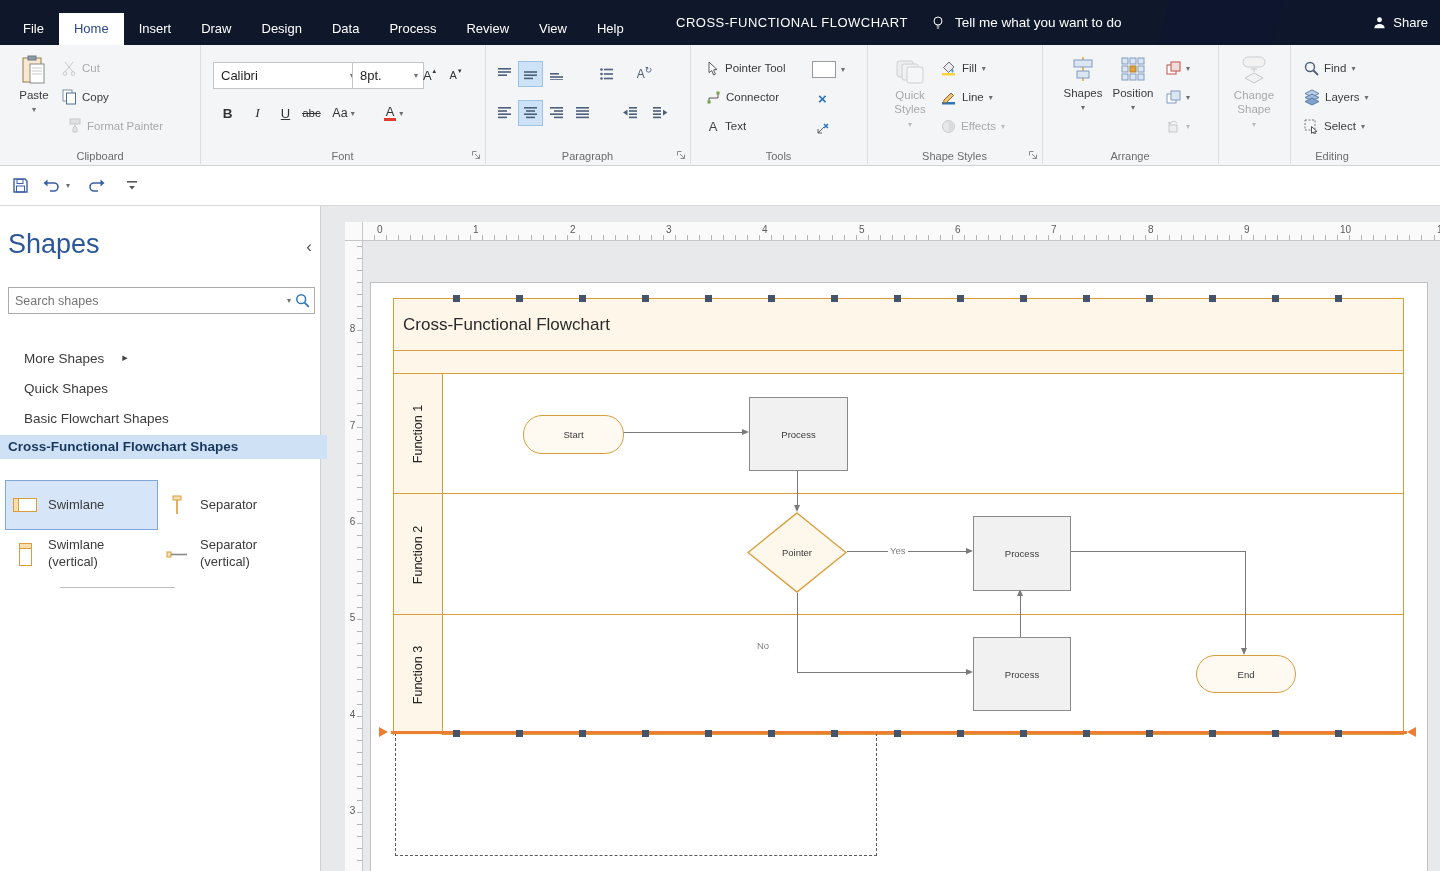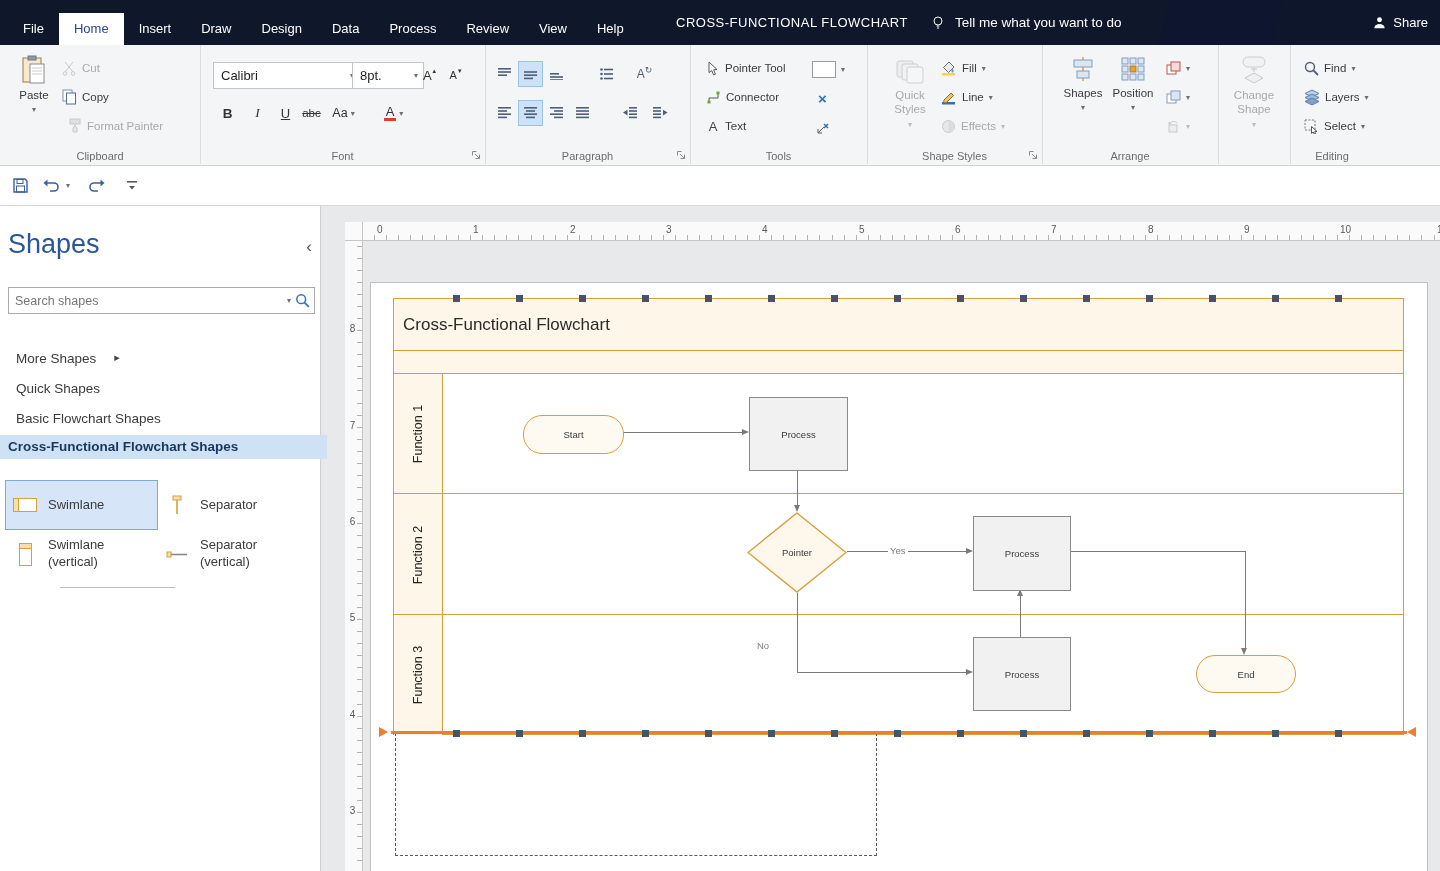--- a/index.html
+++ b/index.html
@@ -30,21 +30,21 @@
   .togglesel{background:#cde2f6;outline:1px solid #9cc3e5}
   
   .qat{position:absolute;left:0;top:165px;width:1440px;height:40px;background:#fff;border-bottom:1px solid #d8d8d8;z-index:60}
   .qbtn{position:absolute;top:10px;width:24px;height:20px;display:flex;align-items:center;justify-content:center}
   
   .spanel{position:absolute;left:0;top:205px;width:320px;height:666px;background:#fff;border-right:1px solid #cfcfcf;z-index:40}
   .sp-title{position:absolute;left:8px;top:24px;font-size:27px;color:#2b579a}
   .sp-collapse{position:absolute;right:8px;top:32px;font-size:17px;color:#555}
   .searchbox{position:absolute;left:8px;top:82px;width:301px;height:25px;border:1px solid #ababab;display:flex;align-items:center;background:#fff;gap:4px;padding-right:4px}
   .searchbox input{flex:1;border:0;outline:0;font-size:12.5px;padding:0 6px;color:#333;font-family:inherit;min-width:0}
-  .plink{position:absolute;left:16px;font-size:13.5px;color:#3b3b3b;display:flex;align-items:flex-start}
+  .plink{position:absolute;left:24px;font-size:13.5px;color:#3b3b3b;display:flex;align-items:flex-start}
   .plink-active{position:absolute;left:0;width:319px;background:#cfe1f5;font-weight:bold;color:#17375e;font-size:13.5px;padding:4px 0 5px 8px}
   .stitem{position:absolute;display:flex;align-items:center;gap:9px;font-size:13px;color:#3b3b3b;padding:3px 5px}
   .stitem.selected{background:#d6e5f8;outline:1px solid #7fa8d9}
   .stlabel{line-height:1.3}
   .sticon{width:28px;display:flex;justify-content:center}
   
   .canvas-bg{position:absolute;left:320px;top:205px;width:1120px;height:666px;background:#e8e9eb;z-index:1}
   .h-ruler{position:absolute;left:362px;top:222px;width:1078px;height:18px;background-color:#fafafa;border-bottom:1px solid #c6c6c6;z-index:2;background-image:repeating-linear-gradient(to right,#b3b3b3 0 1px,transparent 1px 12.04px);background-size:100% 5px;background-repeat:no-repeat;background-position:12px 100%}
   .v-ruler{position:absolute;left:345px;top:240px;width:17px;height:631px;background-color:#fafafa;border-right:1px solid #c6c6c6;z-index:2;background-image:repeating-linear-gradient(to bottom,#b3b3b3 0 1px,transparent 1px 12.04px);background-size:5px 100%;background-repeat:no-repeat;background-position:100% 6px}
   .ruler-corner{position:absolute;left:345px;top:222px;width:17px;height:18px;background:#fafafa;border-right:1px solid #c6c6c6;border-bottom:1px solid #c6c6c6;z-index:2}

